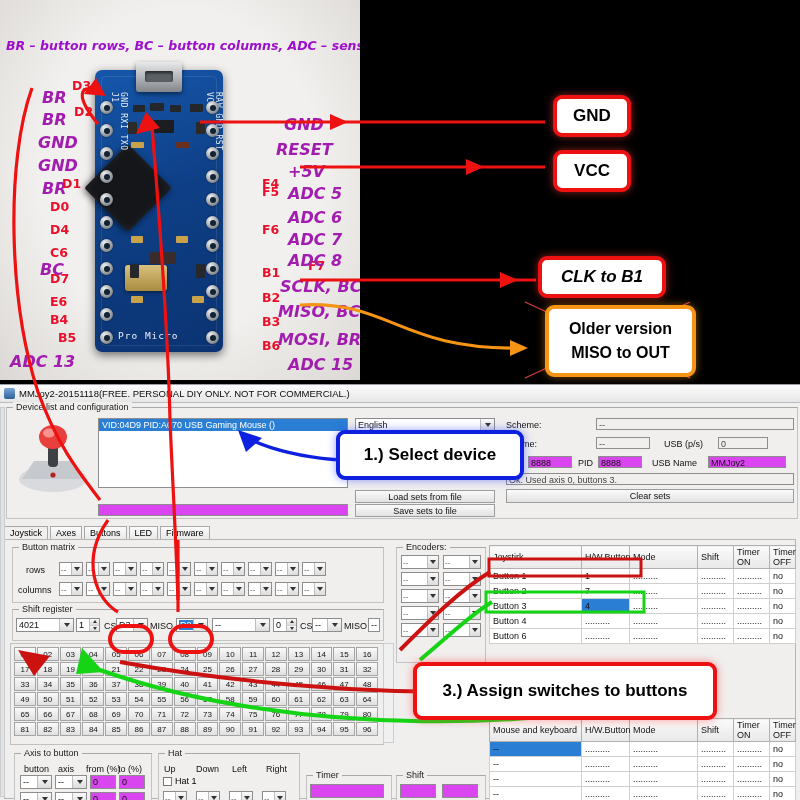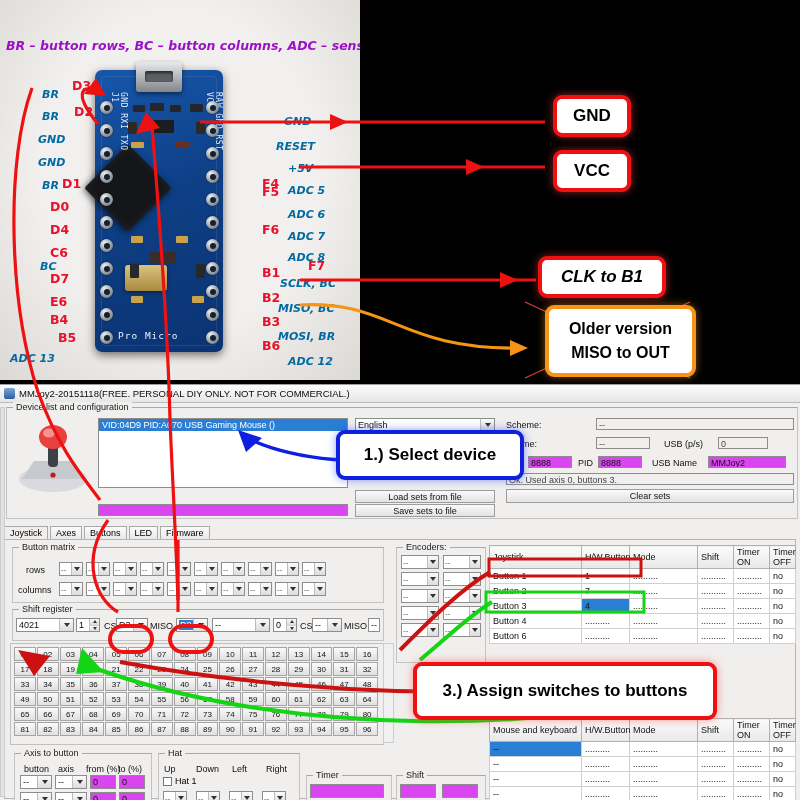--- a/index.html
+++ b/index.html
@@ -31,21 +31,21 @@
   .pad i{position:absolute;left:3.5px;top:3.5px;width:6px;height:6px;border-radius:50%;background:#123;}
   .smd{position:absolute;background:#23262b;border-radius:1px;}
   .boardtxt{position:absolute;color:#e8eef6;font-size:8px;font-family:"DejaVu Sans Mono",monospace;
        letter-spacing:.5px;}
   .vert{writing-mode:vertical-rl;}
   .promicro{position:absolute;left:118px;top:330px;color:#eaf1fa;font-size:9.5px;
        font-family:"DejaVu Sans Mono",monospace;letter-spacing:1px;}
 
   
   .hw{position:absolute;font-family:"DejaVu Sans",sans-serif;font-style:italic;
-      color:#0369a1;font-size:11px;white-space:nowrap;font-weight:600;}
+      color:#a21caf;font-size:16px;white-space:nowrap;font-weight:600;}
   .hw.red{color:#e8102a;font-style:normal;font-weight:700;font-size:12.5px;}
   .hw.title{color:#9e0ecb;font-size:12.5px;font-style:italic;font-weight:600;}
 
   
   .callout{position:absolute;background:#fff;border:4px solid #ee1111;border-radius:9px;
       display:flex;align-items:center;justify-content:center;color:#000;font-weight:700;
       box-shadow:0 0 9px rgba(255,60,60,.55);}
   .callout.blue{border-color:#0d20e0;box-shadow:0 0 9px rgba(40,60,255,.5);}
   .callout.orange{border-color:#f59415;box-shadow:0 0 9px rgba(245,148,21,.5);}
   .callout .ln{display:block;text-align:center;}
@@ -250,21 +250,21 @@
     <div class="hw" style="left:288px;top:230px;">ADC 7</div>
     <div class="hw red" style="left:262px;top:258px;margin-left:46px;">F7</div>
     <div class="hw" style="left:288px;top:251px;">ADC 8</div>
     <div class="hw red" style="left:262px;top:265px;">B1</div>
     <div class="hw" style="left:280px;top:277px;">SCLK, BC</div>
     <div class="hw red" style="left:262px;top:290px;">B2</div>
     <div class="hw" style="left:278px;top:302px;">MISO, BC</div>
     <div class="hw red" style="left:262px;top:314px;">B3</div>
     <div class="hw" style="left:278px;top:330px;">MOSI, BR</div>
     <div class="hw red" style="left:262px;top:338px;">B6</div>
-    <div class="hw" style="left:288px;top:355px;">ADC 12</div>
+    <div class="hw" style="left:288px;top:355px;">ADC 15</div>
   </div>
 
   <div id="app">
 
     <div id="titlebar">
       <div class="winicon"></div>
       <div class="tbtxt">MMJoy2-20151118(FREE. PERSONAL DIY ONLY. NOT FOR COMMERCIAL.)</div>
     </div>
 
     <div class="group" style="left:6px;top:22px;width:790px;height:110px;">

